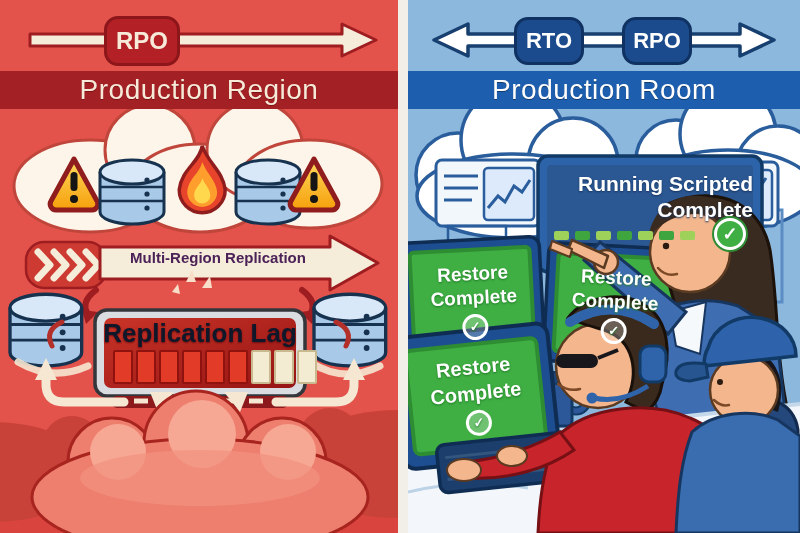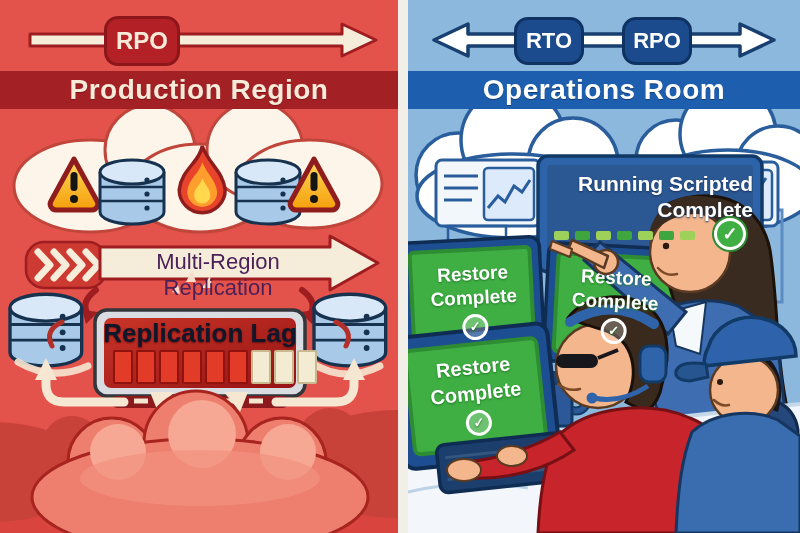--- a/index.html
+++ b/index.html
@@ -14,28 +14,28 @@
 
   
   .badge{position:absolute;display:flex;align-items:center;justify-content:center;
          font-weight:800;border-radius:14px;z-index:2;}
   .badge.red{background:#b32025;border:3px solid #8c161a;color:#f7ead8;
              width:70px;height:44px;left:104px;top:16px;font-size:24px;}
   .badge.navy{background:#1b4b8c;border:3px solid #0f3263;color:#fff;
               width:64px;height:42px;top:17px;font-size:22px;}
   .badge.rto{left:106px;} .badge.rpo2{left:214px;}
   .band{position:absolute;left:0;top:71px;width:100%;height:38px;display:flex;
-        align-items:center;justify-content:center;font-weight:700;font-size:28px;
+        align-items:center;justify-content:center;font-weight:400;font-size:28px;
         z-index:2;letter-spacing:.5px;}
   .band.redband{background:#a32125;color:#f7ead8;text-shadow:0 1px 0 #7c1216;}
   .band.blueband{background:#1d5fae;color:#fff;text-shadow:0 1px 0 #123c6e;}
 
   
   .mr-label{position:absolute;left:112px;top:249px;width:212px;text-align:center;
-            font-weight:400;font-size:22px;color:#4b2158;z-index:2;}
+            font-weight:700;font-size:15px;color:#4b2158;z-index:2;}
   .lag-title{position:absolute;left:102px;top:318px;width:196px;text-align:center;
              font-weight:700;font-size:26px;color:#0f172a;z-index:2;text-shadow:0 1px 2px #6d0f0f;}
   .lag-bar{position:absolute;left:113px;top:350px;display:flex;gap:3px;z-index:2;}
   .lag-seg{width:16px;height:30px;border-radius:2px;}
   .lag-seg.filled{background:#e23c28;border:2px solid #8f120e;}
   .lag-seg.empty{background:#f4ecd2;border:2px solid #c9b98f;}
 
   
   .failover-text{position:absolute;left:139px;top:171px;width:206px;text-align:right;
                  color:#fff;font-weight:800;font-size:21px;line-height:26px;z-index:2;
@@ -321,21 +321,21 @@
         <path d="M284,432 C306,412 344,408 370,420 L392,436 L392,533 L268,533 C270,488 274,458 284,432 Z" fill="#3a6cb0" stroke="#16365f" stroke-width="3"></path>
       </g>
     </svg>
 
     <div class="badge navy rto">
       <span>RTO</span>
     </div>
     <div class="badge navy rpo2">
       <span>RPO</span>
     </div>
-    <div class="band blueband">Operations Room</div>
+    <div class="band blueband">Production Room</div>
 
     <div class="failover-text">
       <span>Running Scripted</span><br>
       <span>Complete</span>
     </div>
     <div class="prog-bar">
         <div class="prog-seg light"></div>
         <div class="prog-seg dark"></div>
         <div class="prog-seg light"></div>
         <div class="prog-seg dark"></div>

